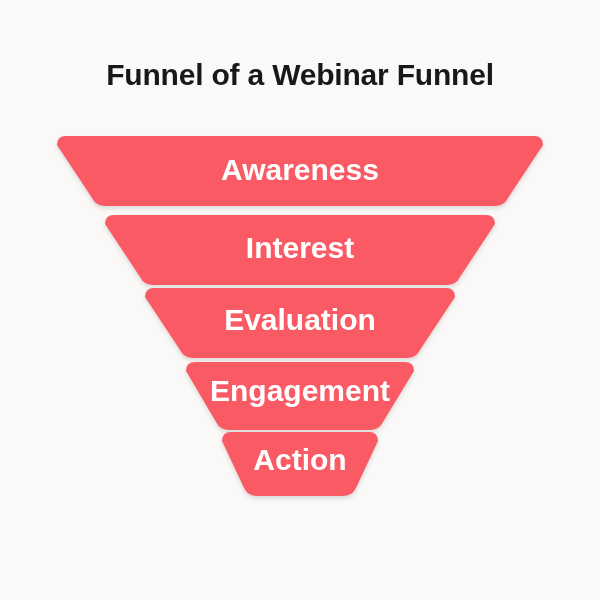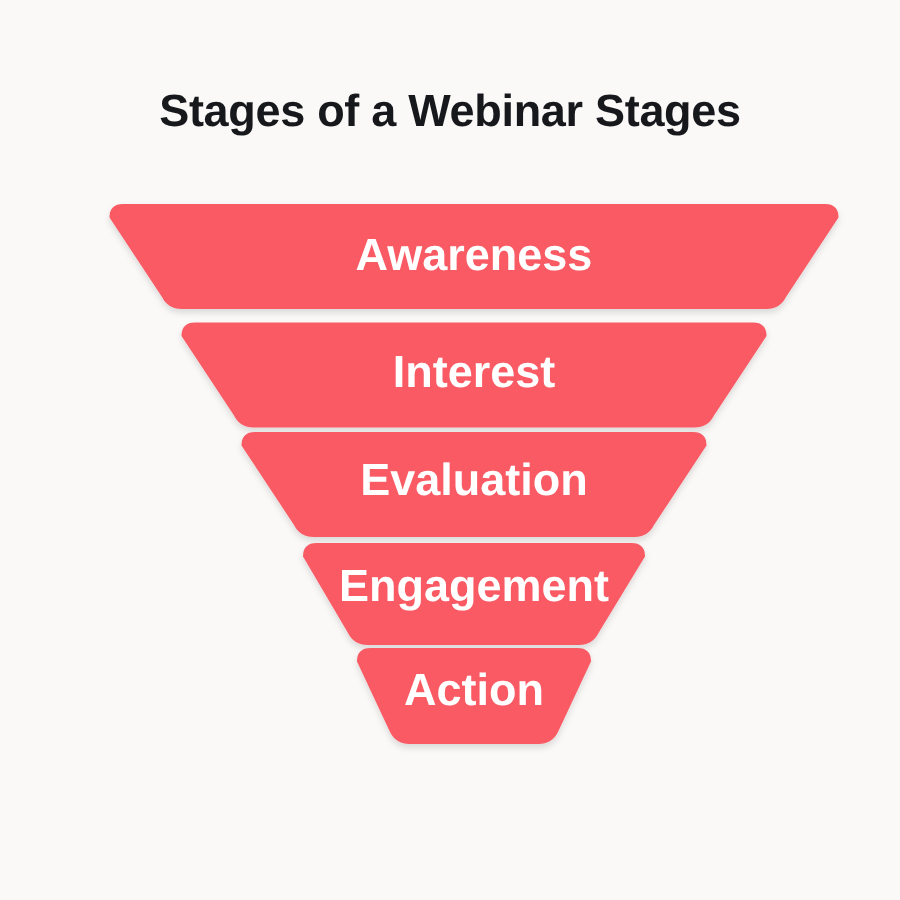--- a/index.html
+++ b/index.html
@@ -27,21 +27,21 @@
     text-align: center;
     font-size: 30px;
     font-weight: bold;
     color: #16181c;
     letter-spacing: -0.2px;
     line-height: 1.1;
   }
   #funnel-wrap {
     position: absolute;
     top: 0;
-    left: 16px;
+    left: 0;
     width: 508px;
     height: 600px;
   }
   #funnel-svg {
     display: block;
     width: 600px;
     height: 600px;
   }
   .funnel-shape {
     fill: #fa5a64;
@@ -53,21 +53,21 @@
     font-size: 30px;
     text-anchor: middle;
     dominant-baseline: middle;
   }
 </style>
 </head>
 <body>
 
 <div id="canvas">
 
-  <div id="chart-title">Stages of a Webinar Stages</div>
+  <div id="chart-title">Funnel of a Webinar Funnel</div>
 
   <div id="funnel-wrap">
     <svg id="funnel-svg" viewBox="0 0 600 600" xmlns="http://www.w3.org/2000/svg">
       <defs>
         <filter id="seg-shadow" x="-20%" y="-20%" width="140%" height="160%">
           <feDropShadow dx="0" dy="2.5" stdDeviation="2.2" flood-color="#000000" flood-opacity="0.13"></feDropShadow>
         </filter>
       </defs>
 
       <g>

